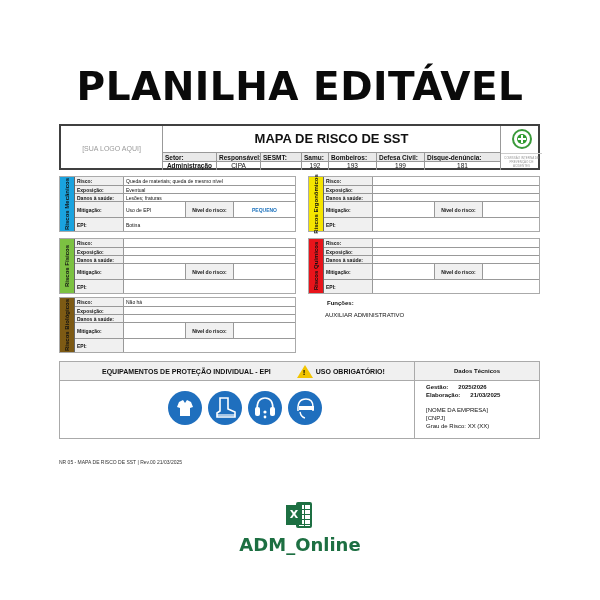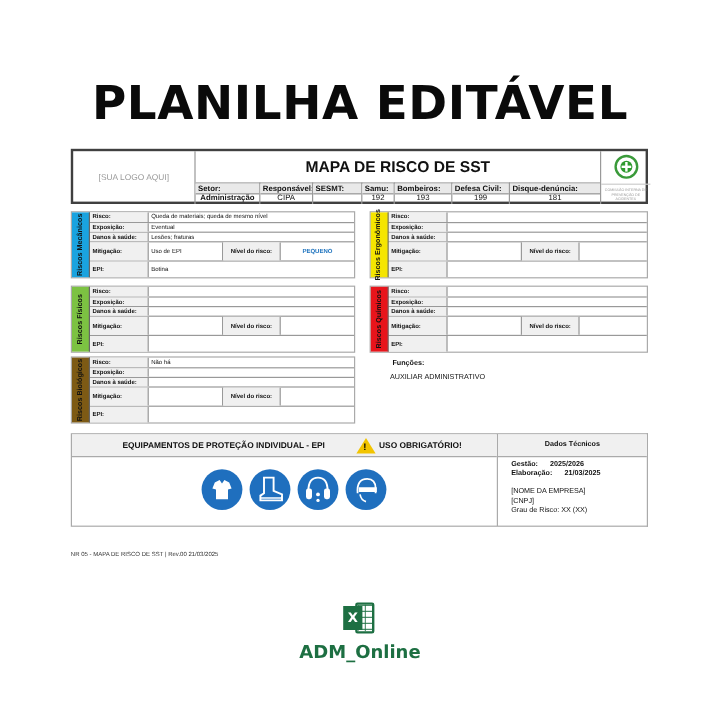--- a/index.html
+++ b/index.html
@@ -80,21 +80,21 @@
 
   .footer-note { position: absolute; left: 59px; top: 459px; font-size: 5px; color: #333; }
 
   .brand { position: absolute; left: 0; top: 500px; width: 600px; text-align: center; }
   .xl { position: relative; width: 28px; height: 30px; margin: 0 auto; }
   .xl .grid { position: absolute; left: 10px; top: 2px; width: 16px; height: 26px; border: 2px solid #1d6f42; border-radius: 2px; background: #fff;
     background-image: linear-gradient(#1d6f42 1px, transparent 1px), linear-gradient(90deg, #1d6f42 1px, transparent 1px);
     background-size: 6px 5px; }
   .xl .x { position: absolute; left: 0; top: 5px; width: 16px; height: 20px; background: #1d6f42; color: #fff;
     font-size: 11px; font-weight: bold; text-align: center; line-height: 20px; font-family: "DejaVu Sans", sans-serif; }
-  .brand .name { margin-top: 4px; font-family: "DejaVu Sans", sans-serif; font-size: 15px; color: #1d6f42; font-weight: bold; }
+  .brand .name { margin-top: 4px; font-family: "DejaVu Sans", sans-serif; font-size: 18px; color: #1d6f42; font-weight: bold; }
 </style>
 </head>
 <body>
 
 <div class="headline">PLANILHA EDITÁVEL</div>
 
 <div class="sheet">
 
   <div class="hdr">
     <div class="logo">[SUA LOGO AQUI]</div>

